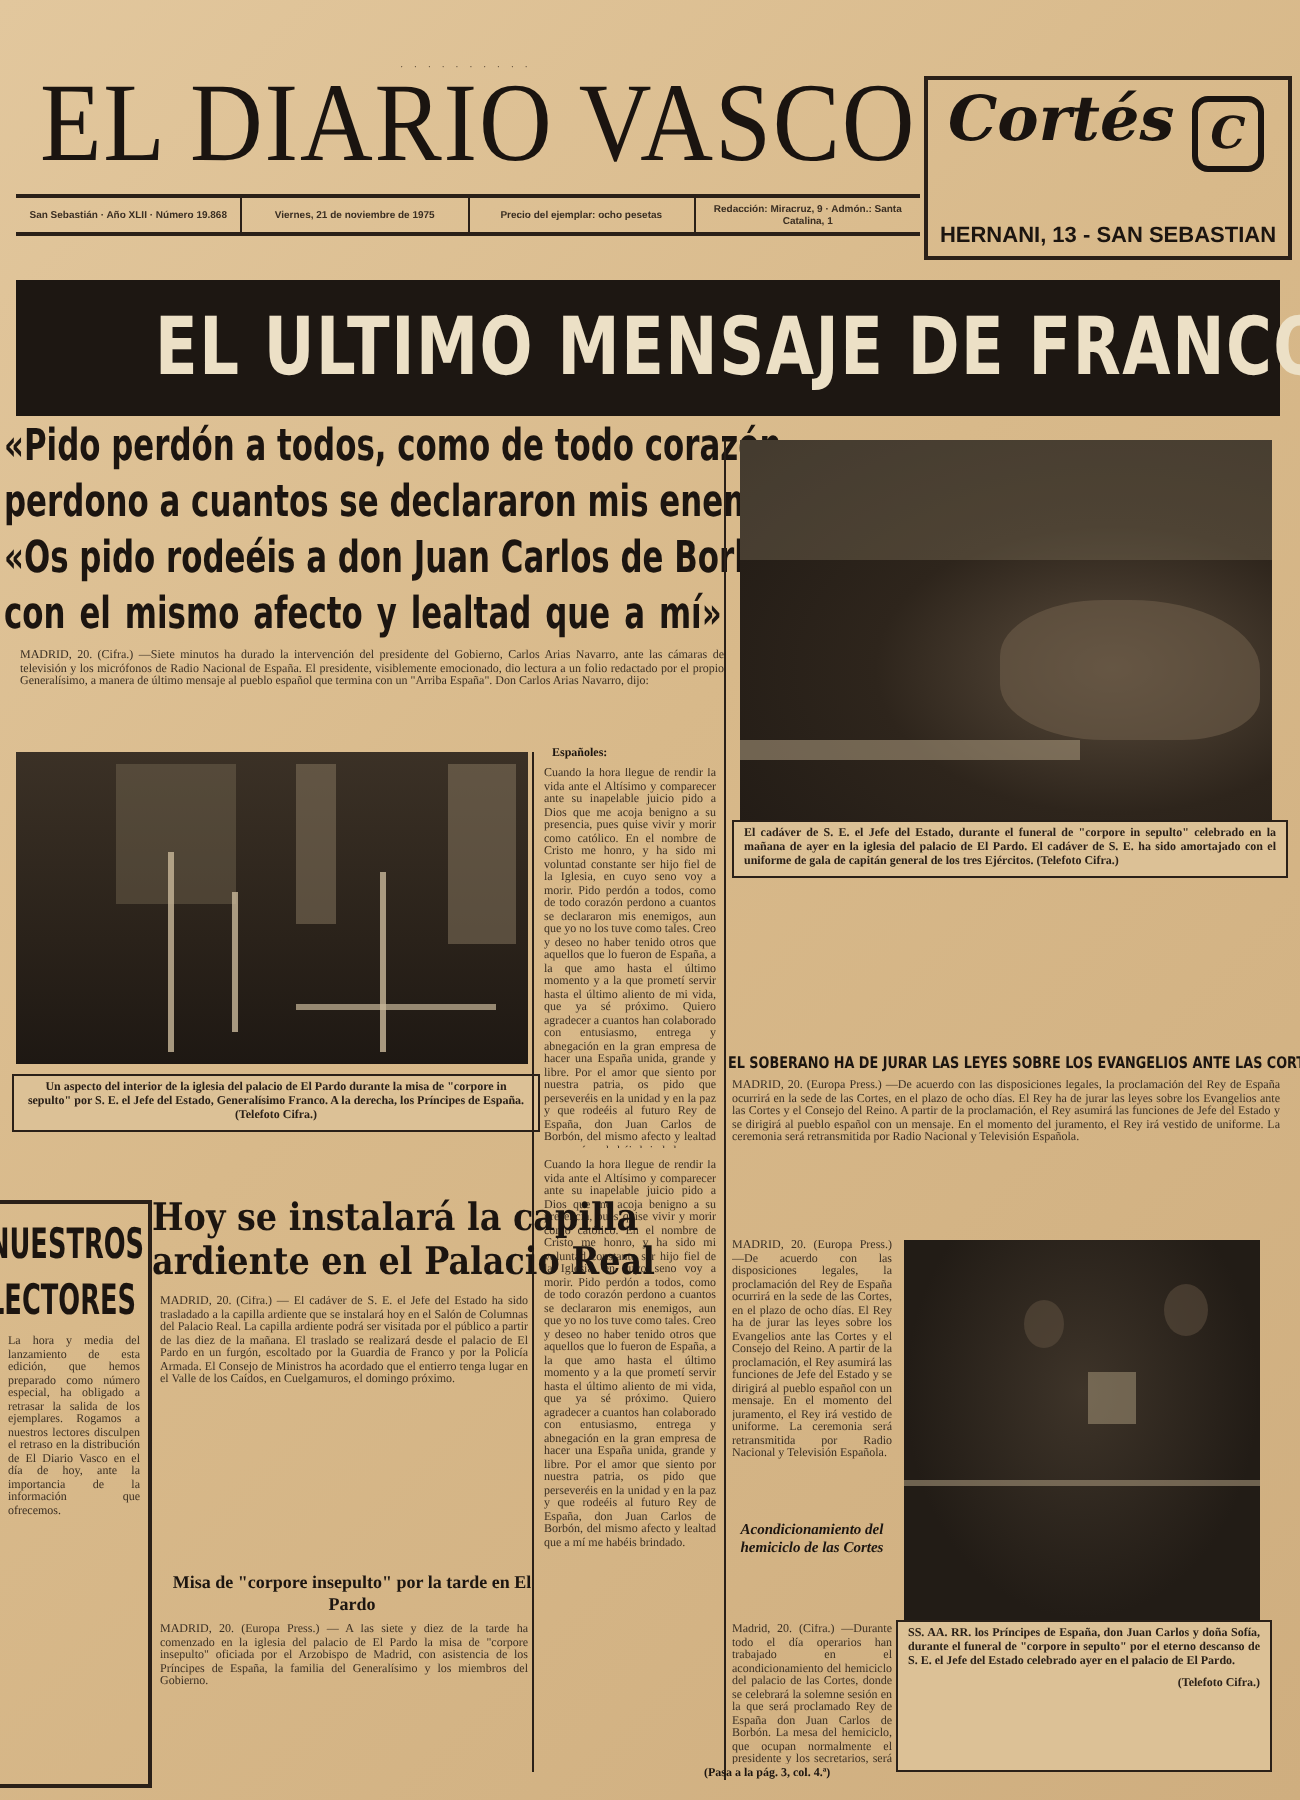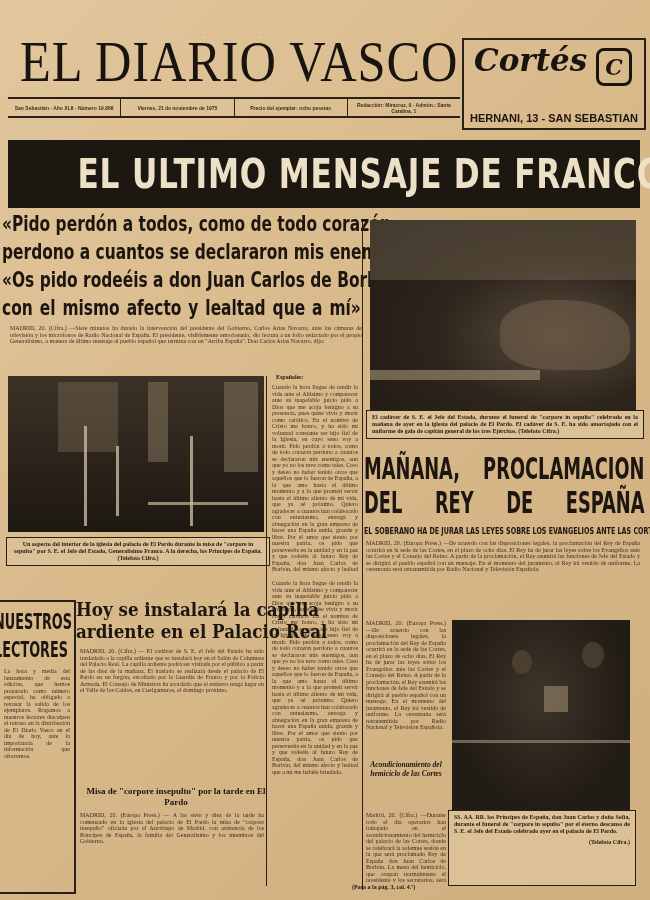--- a/index.html
+++ b/index.html
@@ -99,24 +99,20 @@
     <div class="hl" style="left:140px;top:126px;width:100px;height:3px;background:#c9b89a;opacity:.7;"></div>
   </div>
   <div class="abs caption cap2">Un aspecto del interior de la iglesia del palacio de El Pardo durante la misa de "corpore in sepulto" por S. E. el Jefe del Estado, Generalísimo Franco. A la derecha, los Príncipes de España. (Telefoto Cifra.)</div>
 
   <div class="abs sidebar-label">Españoles:</div>
   <div class="abs body-text textcol" style="left:272px;top:384px;width:86px;height:190px;">Cuando la hora llegue de rendir la vida ante el Altísimo y comparecer ante su inapelable juicio pido a Dios que me acoja benigno a su presencia, pues quise vivir y morir como católico. En el nombre de Cristo me honro, y ha sido mi voluntad constante ser hijo fiel de la Iglesia, en cuyo seno voy a morir. Pido perdón a todos, como de todo corazón perdono a cuantos se declararon mis enemigos, aun que yo no los tuve como tales. Creo y deseo no haber tenido otros que aquellos que lo fueron de España, a la que amo hasta el último momento y a la que prometí servir hasta el último aliento de mi vida, que ya sé próximo. Quiero agradecer a cuantos han colaborado con entusiasmo, entrega y abnegación en la gran empresa de hacer una España unida, grande y libre. Por el amor que siento por nuestra patria, os pido que perseveréis en la unidad y en la paz y que rodeéis al futuro Rey de España, don Juan Carlos de Borbón, del mismo afecto y lealtad que a mí me habéis brindado.</div>
   <div class="abs body-text textcol" style="left:272px;top:580px;width:86px;height:300px;">Cuando la hora llegue de rendir la vida ante el Altísimo y comparecer ante su inapelable juicio pido a Dios que me acoja benigno a su presencia, pues quise vivir y morir como católico. En el nombre de Cristo me honro, y ha sido mi voluntad constante ser hijo fiel de la Iglesia, en cuyo seno voy a morir. Pido perdón a todos, como de todo corazón perdono a cuantos se declararon mis enemigos, aun que yo no los tuve como tales. Creo y deseo no haber tenido otros que aquellos que lo fueron de España, a la que amo hasta el último momento y a la que prometí servir hasta el último aliento de mi vida, que ya sé próximo. Quiero agradecer a cuantos han colaborado con entusiasmo, entrega y abnegación en la gran empresa de hacer una España unida, grande y libre. Por el amor que siento por nuestra patria, os pido que perseveréis en la unidad y en la paz y que rodeéis al futuro Rey de España, don Juan Carlos de Borbón, del mismo afecto y lealtad que a mí me habéis brindado.</div>
   <div class="abs rule-v" style="left:266px;top:376px;height:510px;"></div>
   <div class="abs rule-v" style="left:362px;top:220px;height:670px;"></div>
 
-  <div class="abs hl-manana">
-    <div>MAÑANA, PROCLAMACION</div>
-    <div>DEL REY DE ESPAÑA</div>
-  </div>
   <div class="abs sub-soberano">EL SOBERANO HA DE JURAR LAS LEYES SOBRE LOS EVANGELIOS ANTE LAS CORTES</div>
   <div class="abs body-text textcol" style="left:366px;top:540px;width:274px;height:76px;">MADRID, 20. (Europa Press.) —De acuerdo con las disposiciones legales, la proclamación del Rey de España ocurrirá en la sede de las Cortes, en el plazo de ocho días. El Rey ha de jurar las leyes sobre los Evangelios ante las Cortes y el Consejo del Reino. A partir de la proclamación, el Rey asumirá las funciones de Jefe del Estado y se dirigirá al pueblo español con un mensaje. En el momento del juramento, el Rey irá vestido de uniforme. La ceremonia será retransmitida por Radio Nacional y Televisión Española.</div>
   <div class="abs body-text textcol" style="left:366px;top:620px;width:80px;height:156px;">MADRID, 20. (Europa Press.) —De acuerdo con las disposiciones legales, la proclamación del Rey de España ocurrirá en la sede de las Cortes, en el plazo de ocho días. El Rey ha de jurar las leyes sobre los Evangelios ante las Cortes y el Consejo del Reino. A partir de la proclamación, el Rey asumirá las funciones de Jefe del Estado y se dirigirá al pueblo español con un mensaje. En el momento del juramento, el Rey irá vestido de uniforme. La ceremonia será retransmitida por Radio Nacional y Televisión Española.</div>
   <div class="abs acond">Acondicionamiento del hemiciclo de las Cortes</div>
   <div class="abs body-text textcol" style="left:366px;top:812px;width:80px;height:70px;">Madrid, 20. (Cifra.) —Durante todo el día operarios han trabajado en el acondicionamiento del hemiciclo del palacio de las Cortes, donde se celebrará la solemne sesión en la que será proclamado Rey de España don Juan Carlos de Borbón. La mesa del hemiciclo, que ocupan normalmente el presidente y los secretarios, será ampliada.</div>
   <div class="abs cont">(Pasa a la pág. 3, col. 4.ª)</div>
 
   <div class="abs photo photo3">
     <div class="hl" style="left:60px;top:30px;width:20px;height:24px;border-radius:50%;background:#5e5040;"></div>
     <div class="hl" style="left:130px;top:22px;width:22px;height:26px;border-radius:50%;background:#5e5040;"></div>

